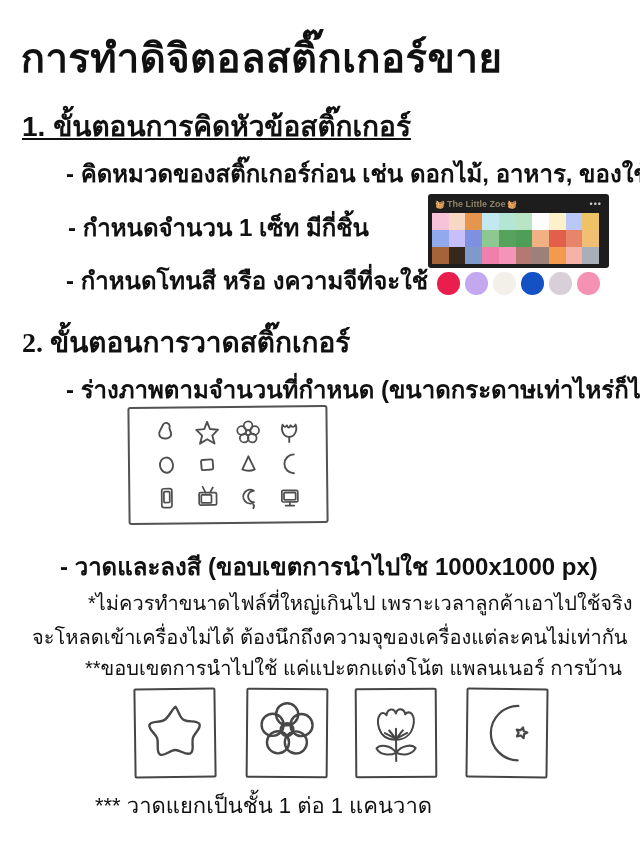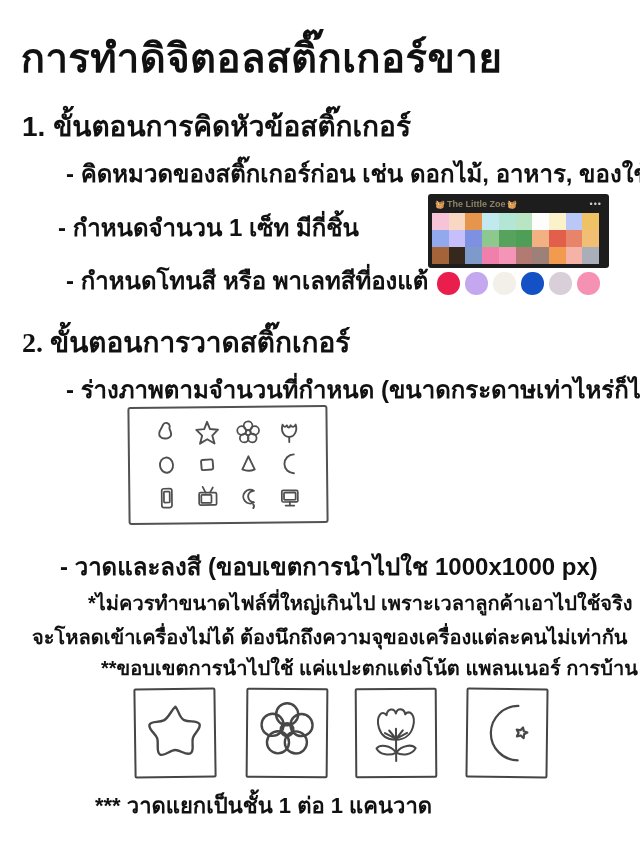--- a/index.html
+++ b/index.html
@@ -4,32 +4,32 @@
 <style>
   html,body{margin:0;padding:0;}
   body{
     width:640px;height:853px;position:relative;overflow:hidden;
     background:#ffffff;color:#111111;
     font-family:"Liberation Sans",sans-serif;
   }
   .abs{position:absolute;}
   .page-title{top:26px;left:0;width:523px;text-align:center;font-size:40px;font-weight:700;letter-spacing:.5px;}
   .h-section{font-size:28px;font-weight:700;}
-  .h1{left:22px;top:104px;}
+  .h1{left:22px;top:104px;text-decoration:underline;}
   .h2{left:22px;top:320px;font-family:Liberation Serif, serif;}
   .bullet{font-size:24px;font-weight:700;white-space:nowrap;}
   .b1{left:66px;top:154px;}
-  .b2{left:58px;top:208px;}
+  .b2{left:68px;top:208px;}
   .b3{left:66px;top:261px;}
   .b4{left:66px;top:370px;}
   .b5{left:60px;top:547px;}
-  .note{font-size:20px;font-weight:700;white-space:nowrap;}
+  .note{font-size:20px;font-weight:400;white-space:nowrap;}
   .n1{left:88px;top:587px;}
   .n2{left:32px;top:621px;}
-  .n3{left:101px;top:652px;}
+  .n3{left:85px;top:652px;}
   .n4{left:95px;top:788px;font-size:22px;}
 
   
   .palette{left:429px;top:195px;width:173px;background:#1d1d1d;border-radius:2px;padding:0 3px 3px 3px;box-shadow:0 0 0 1px #1d1d1d;}
   .pal-header{height:18px;display:flex;align-items:center;justify-content:space-between;padding:0 3px;}
   .pal-title{font-size:9px;color:#8d8266;font-weight:700;display:flex;align-items:center;gap:2px;}
   .pal-emoji{font-size:8px;}
   .pal-menu{color:#cfcfcf;font-size:9px;letter-spacing:1px;line-height:1;cursor:pointer;}
   .pal-grid{display:grid;grid-template-columns:repeat(10,1fr);width:167px;}
   .sw{height:17px;}
@@ -137,21 +137,21 @@
       <path d="M57 33 l2 4 4.5 .5 -3.2 3 .8 4.5 -4.1 -2.2 -4.1 2.2 .8 -4.5 -3.2 -3 4.5 -.5 z" transform="rotate(15 57 40)"></path>
     </g>
   </defs>
 </svg>
 
 <div class="abs page-title">การทำดิจิตอลสติ๊กเกอร์ขาย</div>
 
 <div class="abs h-section h1">1. ขั้นตอนการคิดหัวข้อสติ๊กเกอร์</div>
 <div class="abs bullet b1">- คิดหมวดของสติ๊กเกอร์ก่อน เช่น ดอกไม้, อาหาร, ของใช้</div>
 <div class="abs bullet b2">- กำหนดจำนวน 1 เซ็ท มีกี่ชิ้น</div>
-<div class="abs bullet b3">- กำหนดโทนสี หรือ พาเลทสีที่องแต้</div>
+<div class="abs bullet b3">- กำหนดโทนสี หรือ งความจีที่จะใช้</div>
 
 <div class="abs palette">
   <div class="pal-header">
     <div class="pal-title">
       <span class="pal-emoji">🧺</span>
       <span>The Little Zoe</span>
       <span class="pal-emoji">🧺</span>
     </div>
     <div class="pal-menu">•••</div>
   </div>

